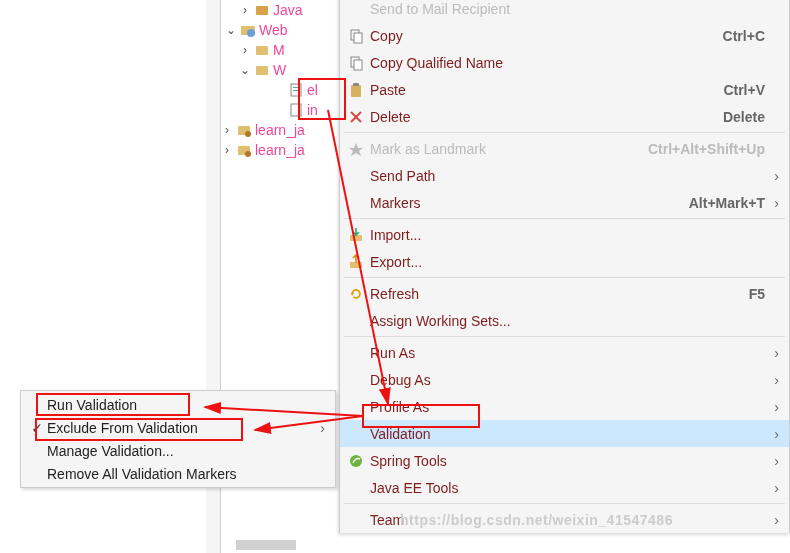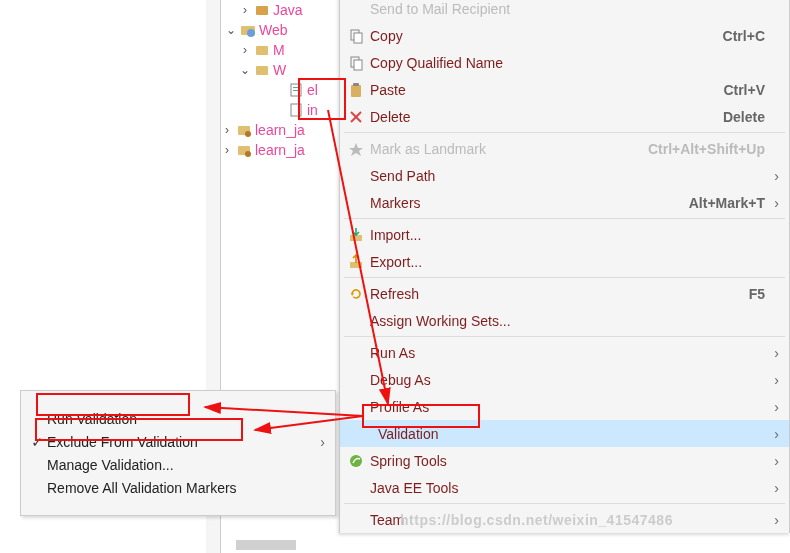--- a/index.html
+++ b/index.html
@@ -11,22 +11,22 @@
   .tree-line .lbl { color: #ec4899; }
   .red-box { position: absolute; border: 2px solid #e11; }
   .ctx-menu { position: absolute; left: 339px; top: -5px; width: 451px; background: #f5f5f5; border-left: 1px solid #ccc; border-right: 1px solid #ccc; box-shadow: -1px 2px 3px rgba(0,0,0,.15); }
   .ctx-item { display: flex; align-items: center; height: 27px; padding: 0 10px 0 6px; }
   .ctx-item .mi-ico { width: 20px; height: 16px; display: inline-flex; align-items: center; justify-content: center; margin-right: 4px; }
   .ctx-item .mi-lbl { flex: 1 1 auto; color: #7f1d1d; }
   .ctx-item .mi-sc { color: #666; margin-left: 10px; font-weight: bold; }
   .ctx-item .mi-sub { width: 14px; text-align: right; color: #666; }
   .ctx-item.disabled .mi-lbl, .ctx-item.disabled .mi-sc { color: #bbb; }
   .ctx-sep { height: 1px; background: #ddd; margin: 2px 4px; }
-  .ctx-item.highlight { background: #cce8ff; gap: 8px; }
-  .sub-menu { position: absolute; left: 20px; top: 390px; width: 316px; background: #f5f5f5; border: 1px solid #ccc; box-shadow: 2px 2px 3px rgba(0,0,0,.15); padding: 16px 0; }
+  .ctx-item.highlight { background: #cce8ff; }
+  .sub-menu { position: absolute; left: 20px; top: 390px; width: 316px; background: #f5f5f5; border: 1px solid #ccc; box-shadow: 2px 2px 3px rgba(0,0,0,.15); padding: 2px 0; }
   .sub-item { display: flex; align-items: center; height: 23px; padding: 0 10px 0 6px; }
   .sub-item .si-chk { width: 20px; display: inline-flex; align-items: center; justify-content: center; color: #333; }
   .sub-item .si-lbl { flex: 1 1 auto; color: #222; }
   .sub-item .si-sub { width: 14px; text-align: right; color: #666; }
   .left-void { position: absolute; left: 0; top: 0; width: 220px; height: 553px; background: #fff; border-right: 1px solid #eee; }
   .scroll-region { position: absolute; left: 206px; top: 0; bottom: 0; width: 14px; background: #f5f5f5; }
   svg.arrow { position: absolute; pointer-events: none; }
   .watermark { position: absolute; left: 400px; top: 512px; color: #ccc; font-size: 14px; letter-spacing: .5px; font-weight: bold; }
   .bottom-stub { position: absolute; left: 236px; top: 540px; width: 60px; height: 10px; background: #d0d0d0; }
 </style>

